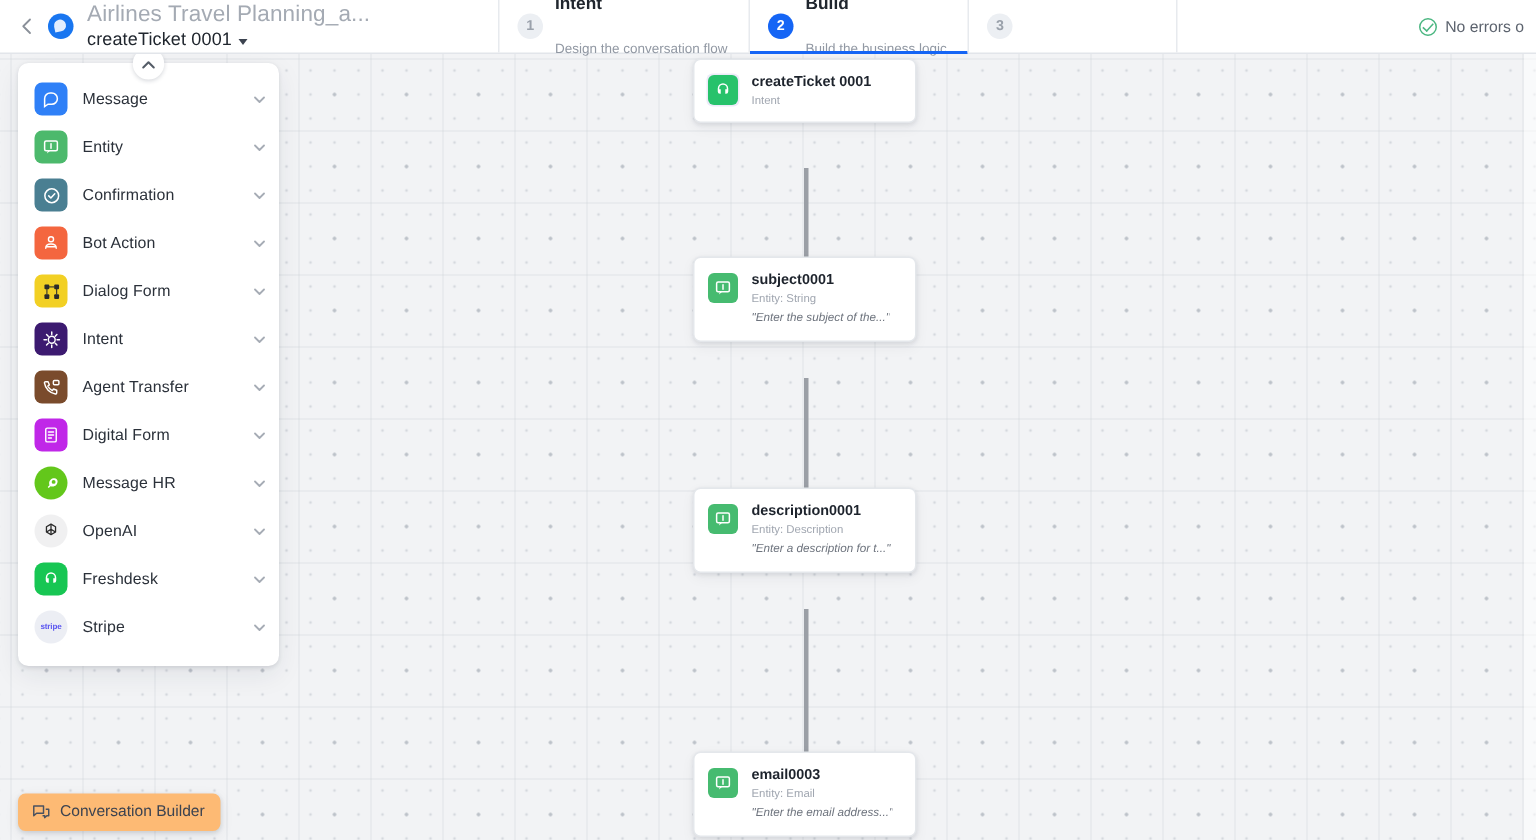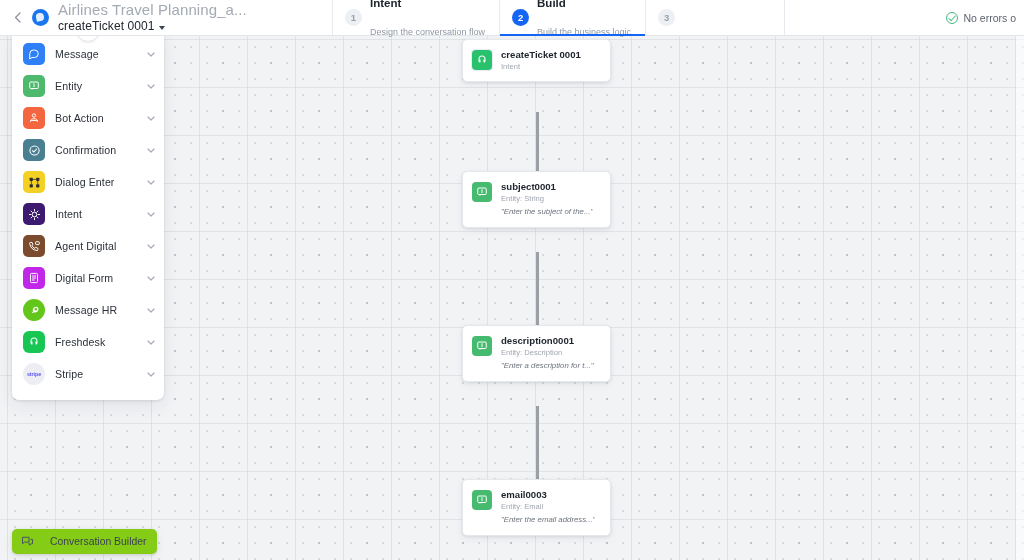--- a/index.html
+++ b/index.html
@@ -166,22 +166,22 @@
     white-space: nowrap; overflow: hidden; text-overflow: ellipsis;
   }
   .node-prompt {
     font-size: 7.8px; color: #6d737d; font-style: italic;
     line-height: 1.35; margin-top: 3px;
     white-space: nowrap; overflow: hidden; text-overflow: ellipsis;
   }
 
   
   .panel {
-    position: absolute; left: 12px; top: 30px;
-    width: 152px; background: #ffffff;
+    position: absolute; left: 12px; top: 42px;
+    width: 174px; background: #ffffff;
     border-radius: 7px;
     box-shadow: 0 1px 3px rgba(30,40,60,.12), 0 6px 18px rgba(30,40,60,.08);
     padding: 8px 0 10px 0; z-index: 20;
   }
   .panel-collapse {
     position: absolute; left: 50%; top: -10px;
     transform: translateX(-50%);
     width: 21px; height: 21px; border-radius: 50%;
     background: #ffffff; box-shadow: 0 1px 3px rgba(30,40,60,.18);
     display: flex; align-items: center; justify-content: center;
@@ -202,22 +202,22 @@
     white-space: nowrap; letter-spacing: .1px;
   }
   .pchev {
     margin-left: auto; width: 9px; height: 9px; flex: none;
     display: flex; align-items: center; justify-content: center;
   }
 
   
   .convbtn {
     position: absolute; left: 12px; bottom: 6px;
-    display: flex; align-items: center; gap: 16px;
-    background: #84cc16; border-radius: 5px;
+    display: flex; align-items: center; gap: 6px;
+    background: #fdba74; border-radius: 5px;
     padding: 6px 11px 6px 9px;
     box-shadow: 0 1px 3px rgba(30,40,60,.14), 0 3px 10px rgba(30,40,60,.07);
     z-index: 30; cursor: pointer;
   }
   .convbtn span {
     font-size: 10.4px; color: #3c4350; white-space: nowrap;
   }
 
   .rail {
     position: absolute; right: 0; top: 36px;
@@ -325,21 +325,21 @@
           </svg>
         </div>
       </div>
       <div class="node-body">
         <div class="node-title">description0001</div>
         <div class="node-sub">Entity: Description</div>
         <div class="node-prompt">"Enter a description for t..."</div>
       </div>
     </div>
 
-    <div class="node" style="top:443px;">
+    <div class="node" style="top:465px;">
       <div class="node-icon-wrap ni-entity">
         <div class="node-icon">
           <svg width="12" height="12" viewBox="0 0 24 24" fill="none" stroke="#fff" stroke-width="2">
             <rect x="3.5" y="4" width="17" height="13" rx="2"></rect>
             <path d="M8 17l-1.5 3.5L11 17" fill="#fff" stroke="none"></path>
             <path d="M12 7.5v6" stroke-linecap="round"></path>
           </svg>
         </div>
       </div>
       <div class="node-body">
@@ -382,63 +382,63 @@
     </div>
     <div class="plabel">Entity</div>
     <div class="pchev">
       <svg width="8" height="5" viewBox="0 0 8 5">
           <path d="M1 1l3 3 3-3" fill="none" stroke="#a6acb5" stroke-width="1.2" stroke-linecap="round" stroke-linejoin="round"></path>
         </svg>
     </div>
   </div>
 
   <div class="pitem">
+    <div class="pico" style="background:#4a7f92;">
+      <svg width="13" height="13" viewBox="0 0 24 24" fill="none" stroke="#fff" stroke-width="1.9">
+          <circle cx="12" cy="12" r="8.5"></circle>
+          <path d="M8.3 12.2l2.6 2.6 4.8-5.2" stroke-linecap="round" stroke-linejoin="round"></path>
+        </svg>
+    </div>
+    <div class="plabel">Confirmation</div>
+    <div class="pchev">
+      <svg width="8" height="5" viewBox="0 0 8 5">
+          <path d="M1 1l3 3 3-3" fill="none" stroke="#a6acb5" stroke-width="1.2" stroke-linecap="round" stroke-linejoin="round"></path>
+        </svg>
+    </div>
+  </div>
+
+  <div class="pitem">
     <div class="pico" style="background:#f4663f;">
       <svg width="12" height="12" viewBox="0 0 24 24" fill="none" stroke="#fff" stroke-width="1.9">
           <circle cx="12" cy="7" r="3.4"></circle>
           <path d="M5 19c0-3.6 3.1-5.6 7-5.6s7 2 7 5.6" stroke-linecap="round"></path>
           <path d="M6 17h12" stroke-linecap="round"></path>
         </svg>
     </div>
     <div class="plabel">Bot Action</div>
-    <div class="pchev">
-      <svg width="8" height="5" viewBox="0 0 8 5">
-          <path d="M1 1l3 3 3-3" fill="none" stroke="#a6acb5" stroke-width="1.2" stroke-linecap="round" stroke-linejoin="round"></path>
-        </svg>
-    </div>
-  </div>
-
-  <div class="pitem">
-    <div class="pico" style="background:#4a7f92;">
-      <svg width="13" height="13" viewBox="0 0 24 24" fill="none" stroke="#fff" stroke-width="1.9">
-          <circle cx="12" cy="12" r="8.5"></circle>
-          <path d="M8.3 12.2l2.6 2.6 4.8-5.2" stroke-linecap="round" stroke-linejoin="round"></path>
-        </svg>
-    </div>
-    <div class="plabel">Confirmation</div>
     <div class="pchev">
       <svg width="8" height="5" viewBox="0 0 8 5">
           <path d="M1 1l3 3 3-3" fill="none" stroke="#a6acb5" stroke-width="1.2" stroke-linecap="round" stroke-linejoin="round"></path>
         </svg>
     </div>
   </div>
 
   <div class="pitem">
     <div class="pico" style="background:#f2d024;">
       <svg width="13" height="13" viewBox="0 0 24 24" fill="#2c2c2c">
           <rect x="3" y="3" width="6" height="6" rx="1.2"></rect>
           <rect x="15" y="3" width="6" height="6" rx="1.2"></rect>
           <rect x="3" y="15" width="6" height="6" rx="1.2"></rect>
           <rect x="15" y="15" width="6" height="6" rx="1.2"></rect>
           <rect x="8.6" y="5.4" width="6.8" height="1.3"></rect>
           <rect x="5.4" y="8.6" width="1.3" height="6.8"></rect>
           <rect x="17.4" y="8.6" width="1.3" height="6.8"></rect>
         </svg>
     </div>
-    <div class="plabel">Dialog Enter</div>
+    <div class="plabel">Dialog Form</div>
     <div class="pchev">
       <svg width="8" height="5" viewBox="0 0 8 5">
           <path d="M1 1l3 3 3-3" fill="none" stroke="#a6acb5" stroke-width="1.2" stroke-linecap="round" stroke-linejoin="round"></path>
         </svg>
     </div>
   </div>
 
   <div class="pitem">
     <div class="pico" style="background:#3c1a70;">
       <svg width="13" height="13" viewBox="0 0 24 24" fill="none" stroke="#fff" stroke-width="1.8">
@@ -454,21 +454,21 @@
     </div>
   </div>
 
   <div class="pitem">
     <div class="pico" style="background:#7a4b2c;">
       <svg width="13" height="13" viewBox="0 0 24 24" fill="none" stroke="#fff" stroke-width="1.8">
           <path d="M4.5 4.5h3l1.6 4-2 1.4a12 12 0 005.6 5.6l1.4-2 4 1.6v3a1.5 1.5 0 01-1.6 1.5A16 16 0 013 6.1 1.5 1.5 0 014.5 4.5z" stroke-linejoin="round"></path>
           <rect x="14" y="3.2" width="6.8" height="5.2" rx="1.2"></rect>
         </svg>
     </div>
-    <div class="plabel">Agent Digital</div>
+    <div class="plabel">Agent Transfer</div>
     <div class="pchev">
       <svg width="8" height="5" viewBox="0 0 8 5">
           <path d="M1 1l3 3 3-3" fill="none" stroke="#a6acb5" stroke-width="1.2" stroke-linecap="round" stroke-linejoin="round"></path>
         </svg>
     </div>
   </div>
 
   <div class="pitem">
     <div class="pico" style="background:#c027e8;">
       <svg width="12" height="12" viewBox="0 0 24 24" fill="none" stroke="#fff" stroke-width="1.9">
@@ -491,20 +491,34 @@
         </svg>
     </div>
     <div class="plabel">Message HR</div>
     <div class="pchev">
       <svg width="8" height="5" viewBox="0 0 8 5">
           <path d="M1 1l3 3 3-3" fill="none" stroke="#a6acb5" stroke-width="1.2" stroke-linecap="round" stroke-linejoin="round"></path>
         </svg>
     </div>
   </div>
 
+  <div class="pitem">
+    <div class="pico" style="background:#f0f0f1;border-radius:50%;">
+      <svg width="14" height="14" viewBox="0 0 24 24" fill="none" stroke="#2b2b2b" stroke-width="1.5" stroke-linejoin="round">
+          <path d="M12 4.2l5.2 3v6l-5.2 3-5.2-3v-6z"></path>
+          <path d="M12 4.2v5.9l5.2 3M12 10.1l-5.2 3M12 10.1v6.1"></path>
+        </svg>
+    </div>
+    <div class="plabel">OpenAI</div>
+    <div class="pchev">
+      <svg width="8" height="5" viewBox="0 0 8 5">
+          <path d="M1 1l3 3 3-3" fill="none" stroke="#a6acb5" stroke-width="1.2" stroke-linecap="round" stroke-linejoin="round"></path>
+        </svg>
+    </div>
+  </div>
 
   <div class="pitem">
     <div class="pico" style="background:#17c653;border-radius:6px;">
       <svg width="12" height="12" viewBox="0 0 24 24" fill="#fff">
           <path d="M12 3a7 7 0 00-7 7v4a3 3 0 003 3h1v-6H7v-1a5 5 0 0110 0v1h-2v6h1a3 3 0 003-3v-4a7 7 0 00-7-7z"></path>
         </svg>
     </div>
     <div class="plabel">Freshdesk</div>
     <div class="pchev">
       <svg width="8" height="5" viewBox="0 0 8 5">

